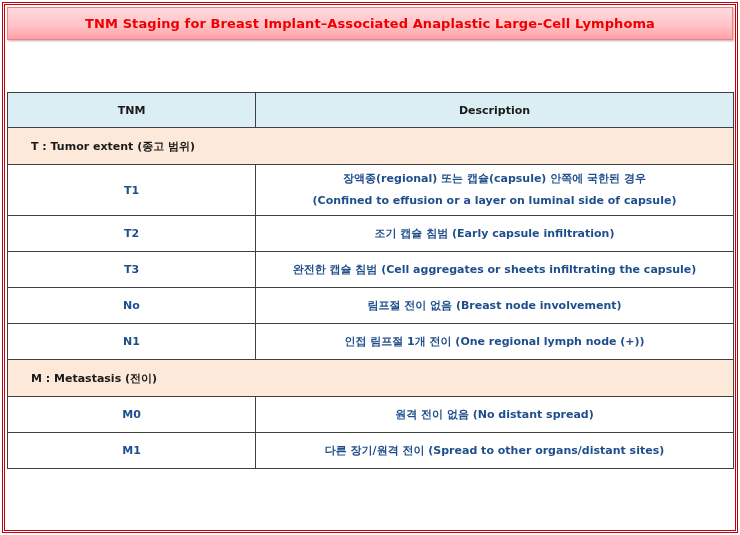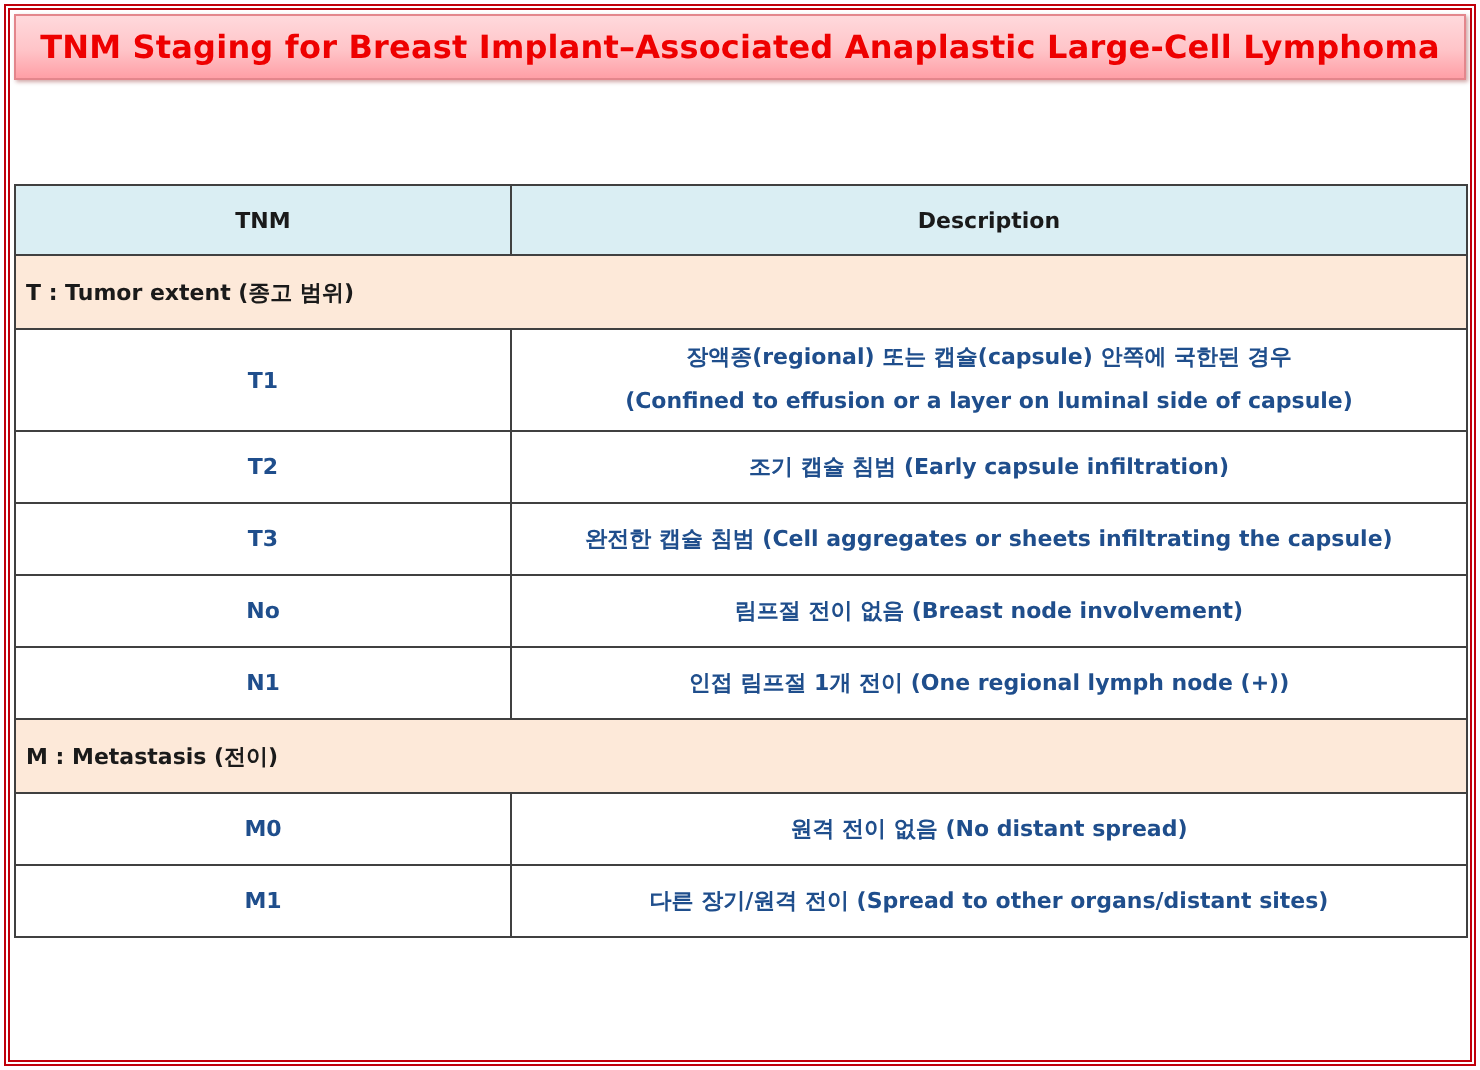--- a/index.html
+++ b/index.html
@@ -11,36 +11,36 @@
       background: #ffffff;
     }
     .title-bar {
       position: absolute; left: 7px; top: 7px; width: 726px; height: 33px;
       background: linear-gradient(to bottom, #ffd9dc 0%, #ffc4c8 55%, #ff9fa6 100%);
       border: 1px solid #e3868c;
       box-shadow: 1px 1px 2px rgba(120,0,0,0.35);
       display: flex; align-items: center; justify-content: center;
     }
     .title-text {
-      color: #ee0000; font-weight: bold; font-size: 16px; letter-spacing: 0.1px;
+      color: #ee0000; font-weight: bold; font-size: 13px; letter-spacing: 0.1px;
     }
     table.tnm {
       position: absolute; left: 7px; top: 45px; width: 726px;
       border-collapse: collapse; table-layout: fixed;
       font-size: 11px; font-weight: bold; margin-top: 47px;
     }
     table.tnm col.c1 { width: 248px; }
     table.tnm col.c2 { width: 478px; }
     table.tnm td, table.tnm th {
       border: 1.5px solid #404040;
       text-align: center; vertical-align: middle;
       padding: 0 4px;
     }
     tr.head th { background: #daeef3; color: #1a1a1a; height: 35px; font-weight: bold; }
-    tr.section td { background: #fde9d9; color: #1a1a1a; text-align: left; padding-left: 5px; height: 37px; }
+    tr.section td { background: #fde9d9; color: #1a1a1a; text-align: left; padding-left: 23px; height: 37px; }
     tr.row td { background: #ffffff; color: #1f4e8c; height: 36px; }
     tr.row.tall td { height: 51px; }
     .desc-line { display: block; line-height: 22px; }
   </style>
 </head>
 <body>
 
 <div class="frame"></div>
 
 <div class="title-bar">

